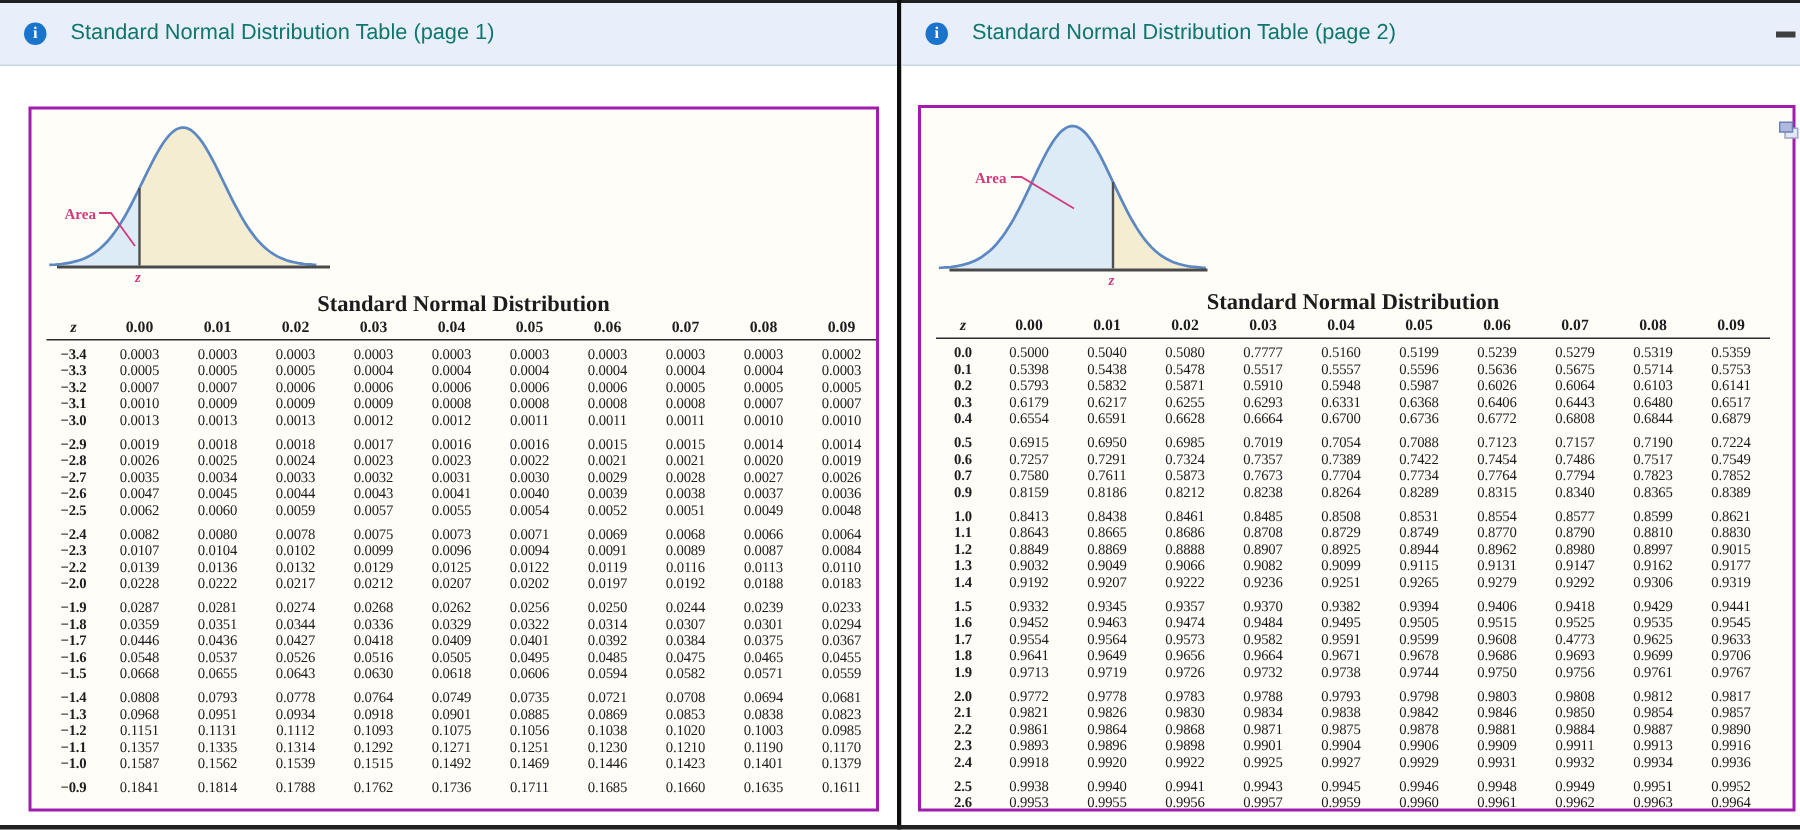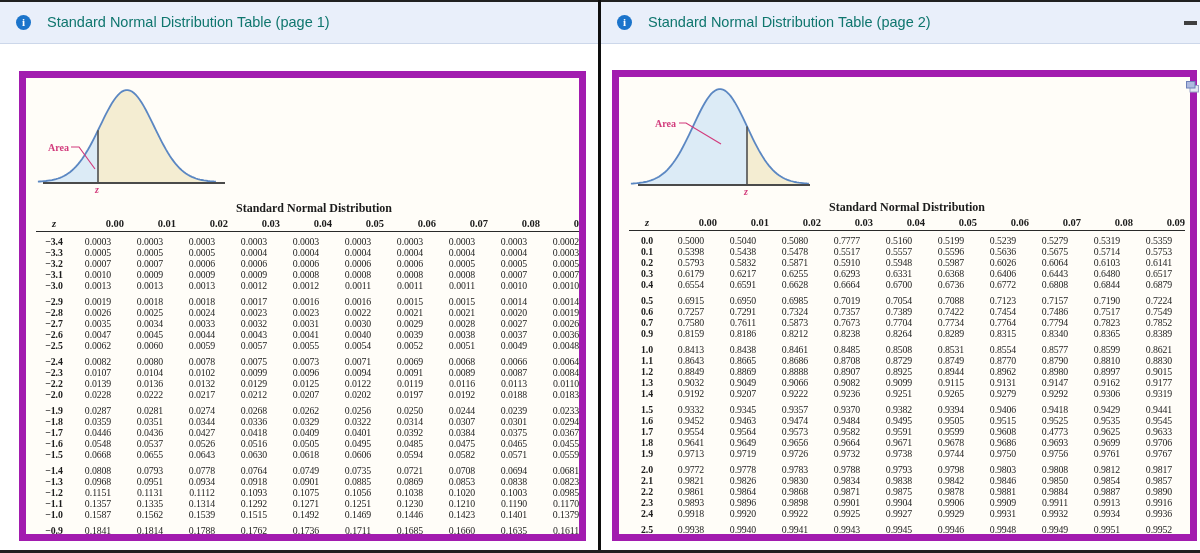--- a/index.html
+++ b/index.html
@@ -16,36 +16,36 @@
   .panel.right { left:601px; width:599px; }
   .divider { position:absolute; left:598px; top:0; width:3px; height:553px; background:#0e0e0e; }
 
   .infobar { position:relative; height:42px; background:#e9effa; border-bottom:1px solid #ccd7ea; }
   .info-icon { position:absolute; left:16px; top:13px; width:15px; height:15px; border-radius:50%;
                background:#1b74cb; color:#fff; font-family:"Liberation Serif",serif; font-weight:bold;
                font-size:11px; line-height:15px; text-align:center; }
   .infobar-title { position:absolute; left:47px; top:12px; font-size:14.5px; color:#0f766e; white-space:nowrap; }
   .minimize-dash { position:absolute; right:3px; top:19px; width:13px; height:4px; background:#3f3f3f; }
 
-  .card { position:absolute; border:7px solid #a21caf; background:#fffdf8; overflow:hidden; }
+  .card { position:absolute; border:2px solid #a21caf; background:#fffdf8; overflow:hidden; }
   .panel.left  .card { left:19px; top:69px; width:567px; height:470px; }
   .panel.right .card { left:11px; top:68px; width:585px; height:471px; }
 
   .curve-box { position:absolute; left:0; top:0; width:240px; height:130px; }
 
   .restore-icon { position:absolute; left:584px; top:78px; width:15px; height:15px; }
 
   
   .sn-table { position:absolute; left:10px; top:124px; width:556px;
               font-family:"Liberation Serif","DejaVu Serif",serif; color:#1c1c1c; }
-  .sn-title { text-align:center; font-weight:bold; font-size:12px; height:14px; line-height:13px; }
+  .sn-title { text-align:center; font-weight:bold; font-size:15px; height:14px; line-height:13px; }
   .grid-row { display:grid; grid-template-columns:36px repeat(10, 52px); }
   .sn-head  { height:15px; align-items:center; font-weight:bold; font-size:10.5px; }
   .sn-head .hz { font-style:italic; text-align:center; }
-  .sn-head .hc { text-align:right; }
+  .sn-head .hc { text-align:center; }
   .sn-rule { border-top:1.4px solid #2a2a2a; }
   .sn-group { margin-top:5px; }
   .sn-group:first-child { margin-top:4px; }
   .sn-row { height:11px; align-items:center; font-size:9.8px; letter-spacing:-0.1px; }
   .sn-row .z { font-weight:bold; text-align:center; }
   .sn-row .v { text-align:center; }
 </style>
 </head>
 <body>
 

